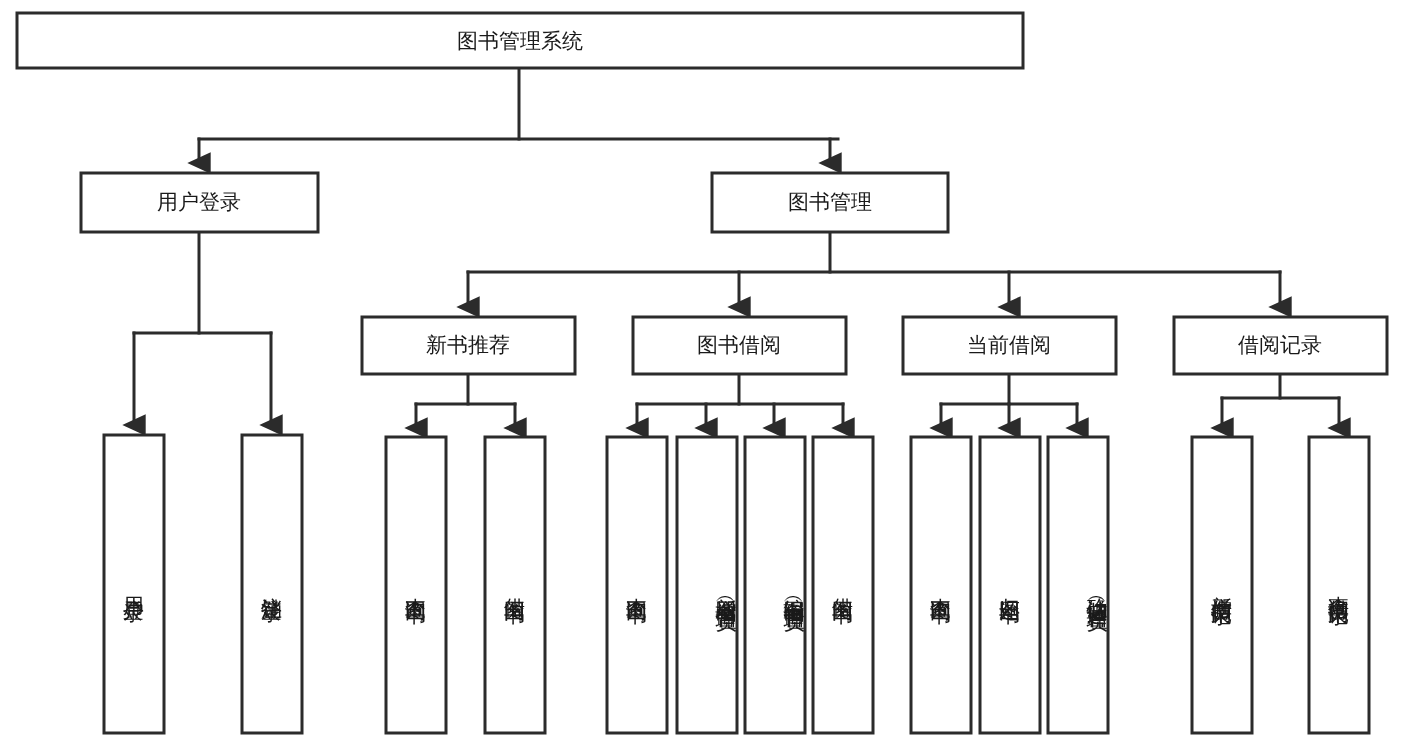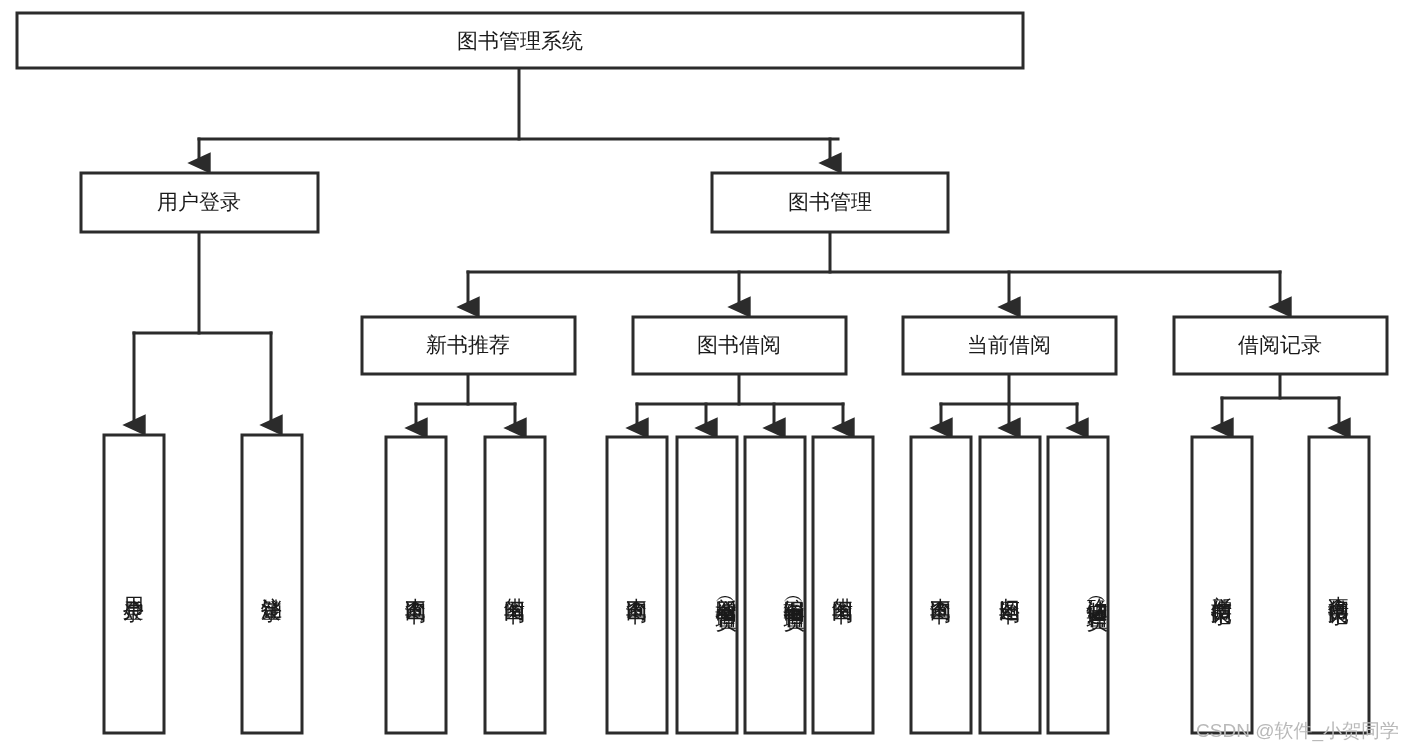--- a/index.html
+++ b/index.html
@@ -199,14 +199,13 @@
   <div class="vlabel" style="left:745px; top:437px; width:60px; height:296px; align-items:flex-start; padding-top:10px; box-sizing:border-box;">编辑图书（管理员）</div>
   <div class="vlabel" style="left:813px; top:437px; width:60px; height:296px;">借阅图书</div>
 
   <div class="vlabel" style="left:911px; top:437px; width:60px; height:296px;">查询图书</div>
   <div class="vlabel" style="left:980px; top:437px; width:60px; height:296px;">归还图书</div>
   <div class="vlabel" style="left:1048px; top:437px; width:60px; height:296px; align-items:flex-start; padding-top:10px; box-sizing:border-box;">确认归还（管理员）</div>
 
   <div class="vlabel" style="left:1192px; top:437px; width:60px; height:296px;">新增借阅记录</div>
   <div class="vlabel" style="left:1309px; top:437px; width:60px; height:296px;">查询借阅记录</div>
 
-  <div class="watermark">CSDN @软件_小贺同学</div>
 </div>
 
 </body></html>

